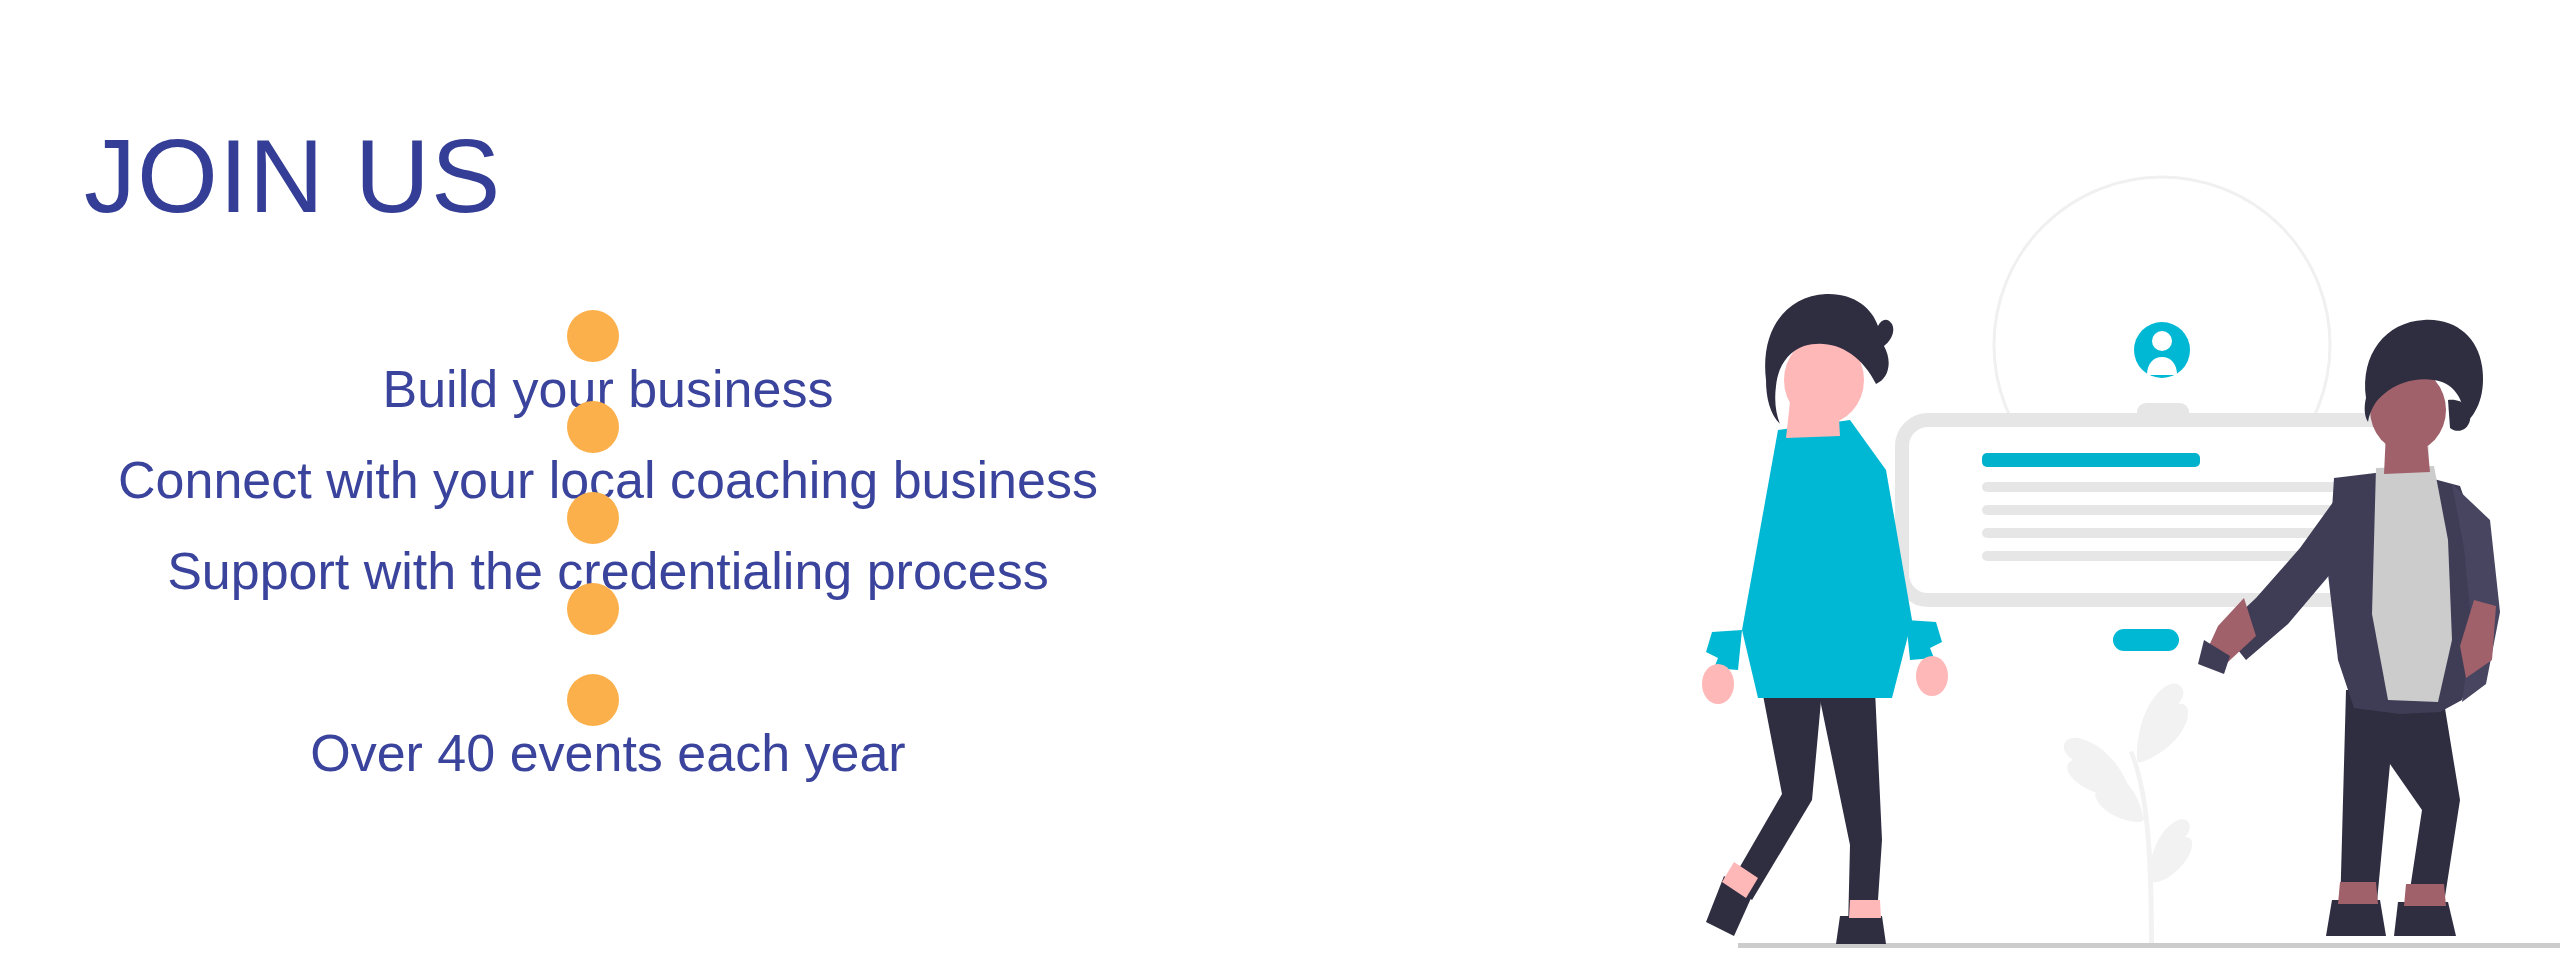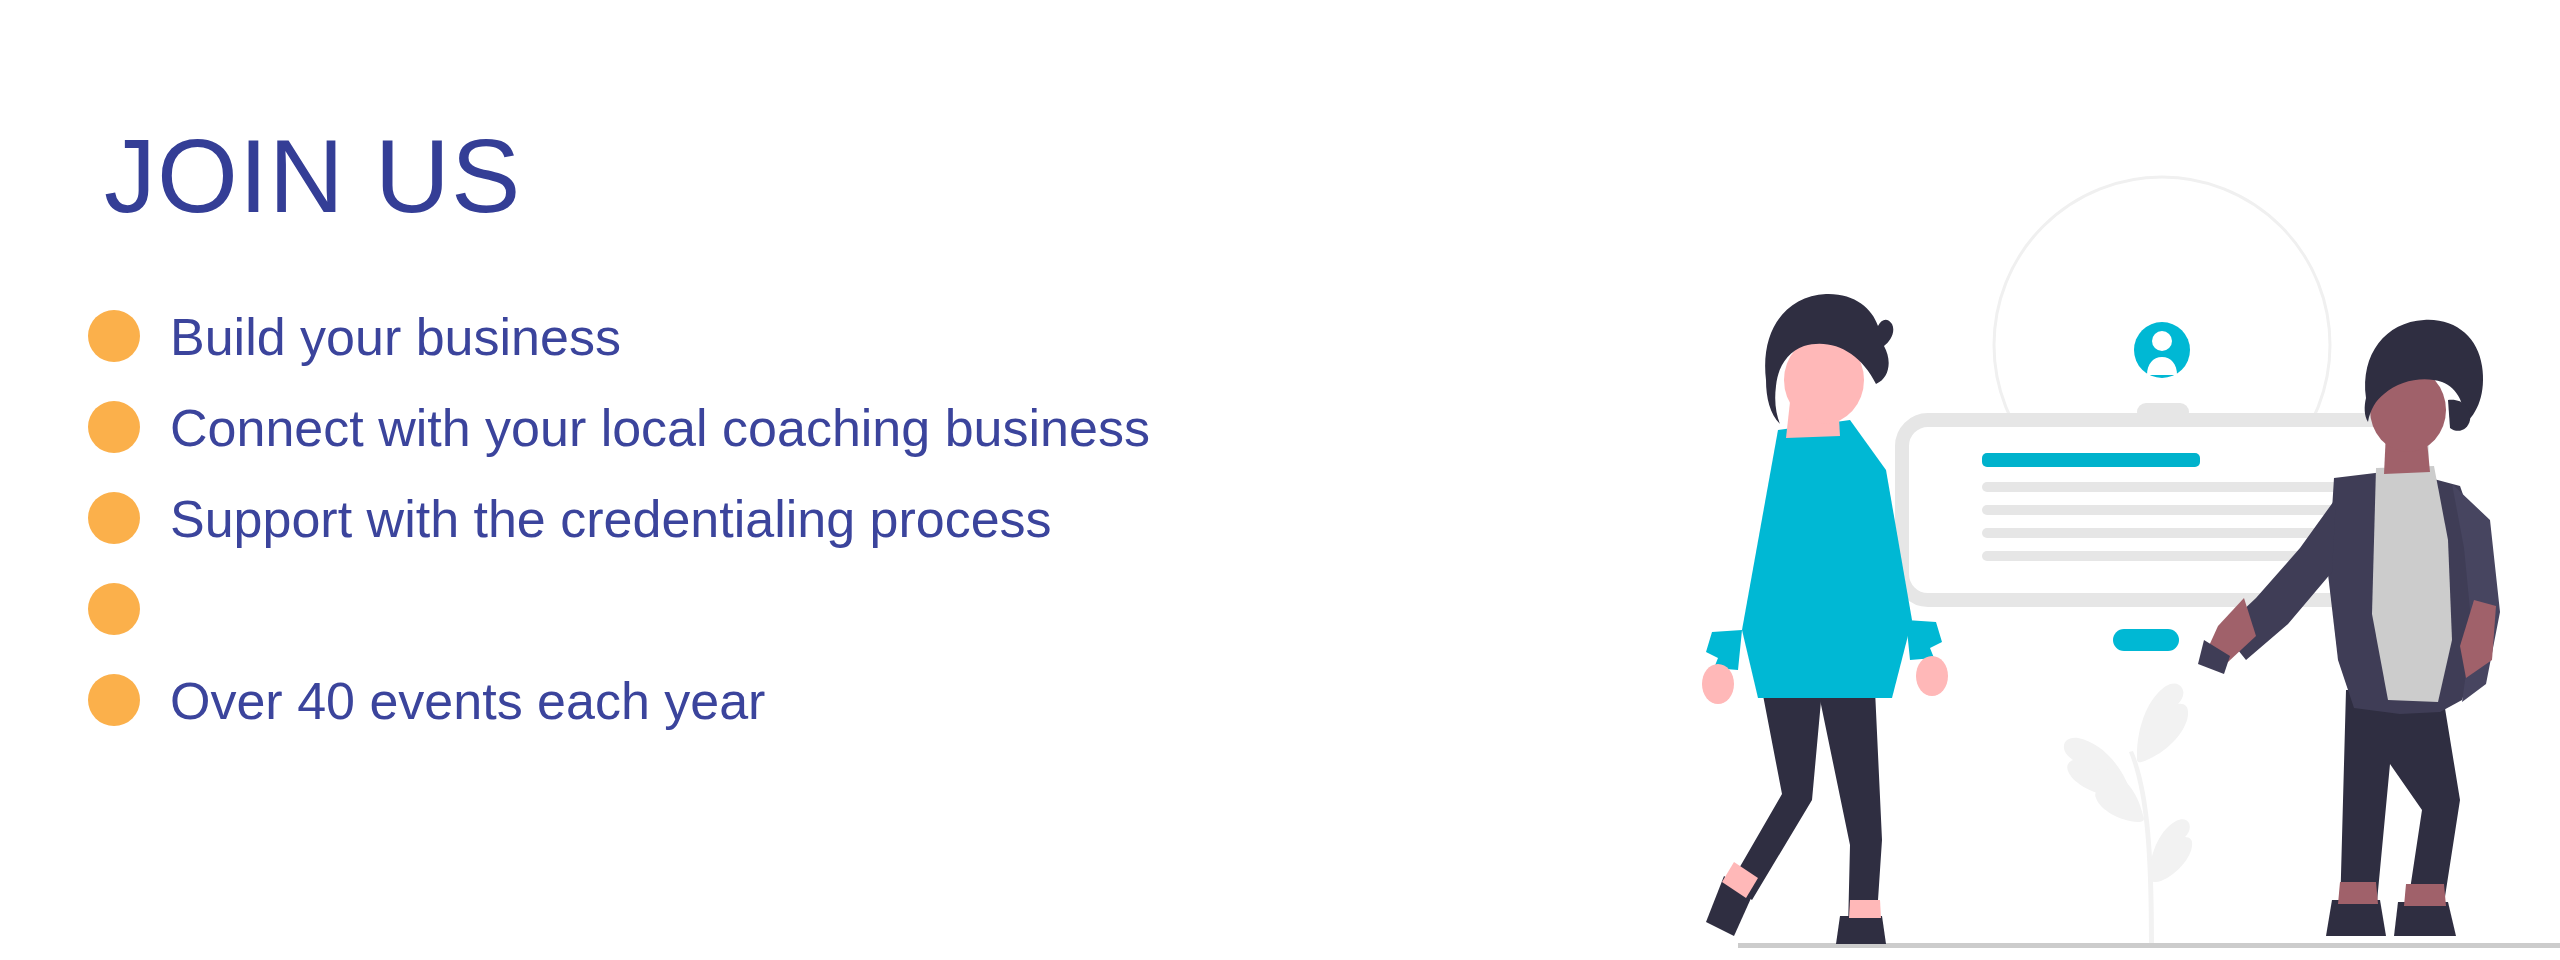--- a/index.html
+++ b/index.html
@@ -25,43 +25,44 @@
   .content {
     position: absolute;
     left: 0;
     top: 0;
     width: 1720px;
     height: 960px;
   }
 
   .headline {
     position: absolute;
-    left: 104px;
+    left: 84px;
     top: 124px;
     font-size: 104px;
     line-height: 1.0;
     font-weight: 400;
     letter-spacing: 1px;
     color: #343E96;
     white-space: nowrap;
   }
 
   .bullet-list {
     position: absolute;
     left: 88px;
     top: 310px;
     list-style: none;
     margin: 0;
     padding: 0;
   }
 
   .bullet-item {
     display: flex;
-    align-items: flex-start;
+    align-items: center;
     height: 91px;
+    flex-direction: column;
   }
 
   .bullet-dot {
     width: 52px;
     height: 52px;
     border-radius: 50%;
     background: #FBB04B;
     flex: 0 0 52px;
   }
 

